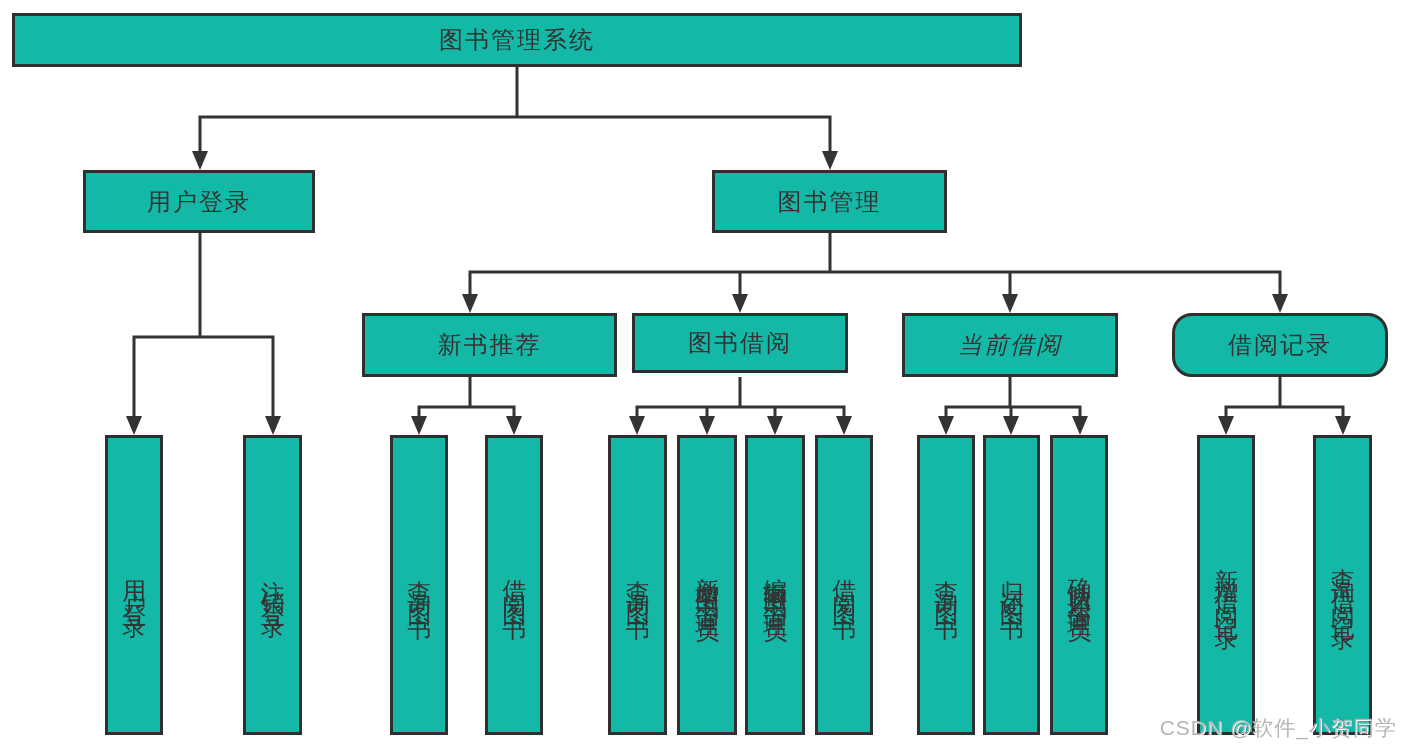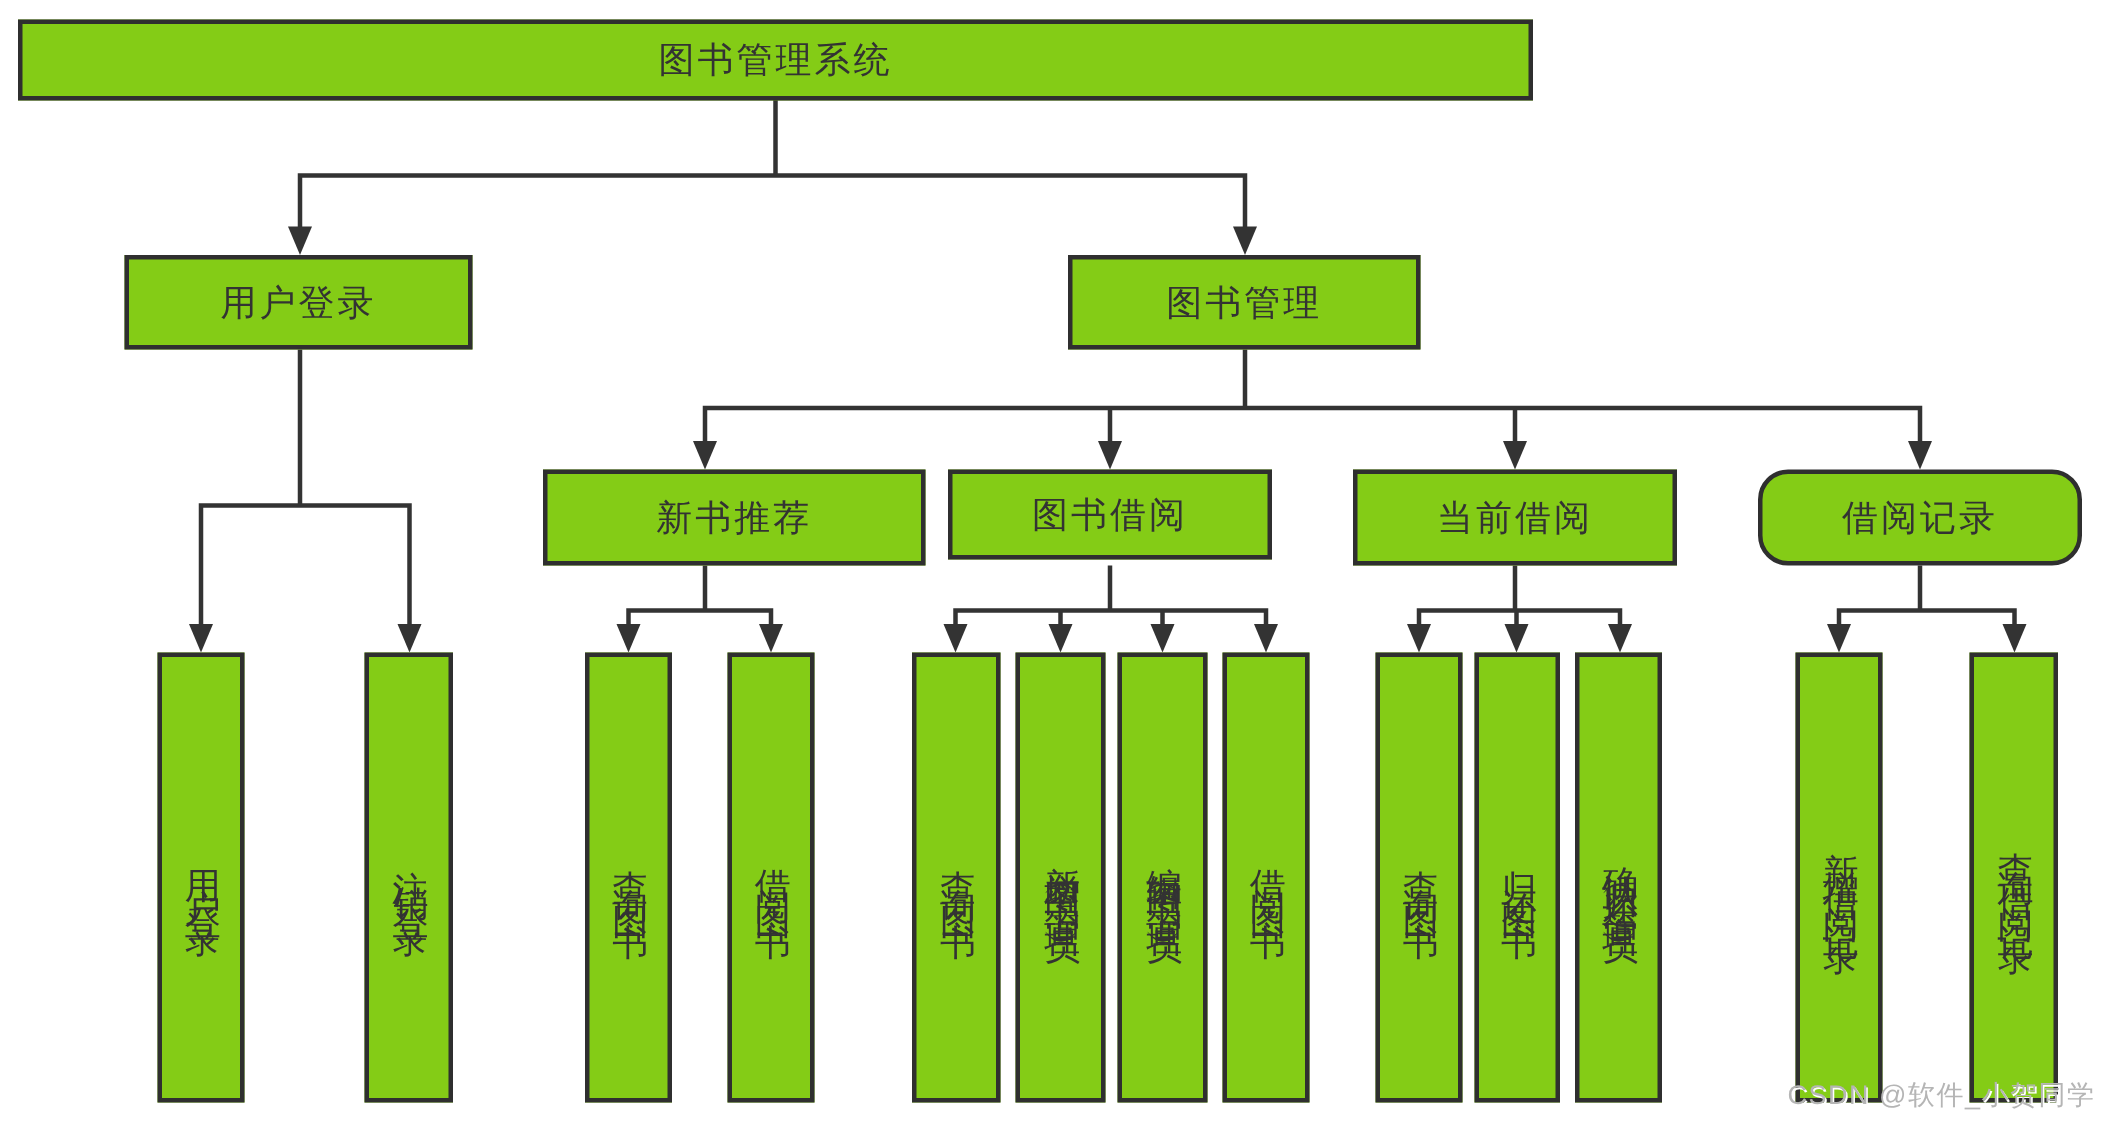--- a/index.html
+++ b/index.html
@@ -29,21 +29,21 @@
     fill: none;
   }
   .connectors polygon {
     fill: #333333;
     stroke: none;
   }
   .node {
     position: absolute;
     box-sizing: border-box;
     border: 3px solid #2f2f2f;
-    background: #84cc16;
+    background: #14b8a6;
     display: flex;
     align-items: center;
     justify-content: center;
     color: #333333;
     z-index: 1;
   }
   .h-label {
     font-size: 24px;
     letter-spacing: 2px;
     white-space: nowrap;
@@ -56,21 +56,21 @@
     line-height: 1.1;
     white-space: nowrap;
   }
   .leaf-label.long {
     letter-spacing: 6px;
   }
   .watermark {
     position: absolute;
     right: 8px;
     bottom: 5px;
-    font-size: 18px;
+    font-size: 21px;
     color: #b5b5b5;
     text-shadow: 1px 1px 0 #ffffff;
     letter-spacing: 1px;
     z-index: 2;
     white-space: nowrap;
   }
 </style>
 </head>
 <body>
 
@@ -122,21 +122,21 @@
   <div class="node" style="left:712px; top:170px; width:235px; height:63px;">
     <span class="h-label">图书管理</span>
   </div>
 
   <div class="node" style="left:362px; top:313px; width:255px; height:64px;">
     <span class="h-label">新书推荐</span>
   </div>
   <div class="node" style="left:632px; top:313px; width:216px; height:60px;">
     <span class="h-label">图书借阅</span>
   </div>
-  <div class="node" style="left:902px; top:313px; width:216px; height:64px;">
+  <div class="node" style="left:902px; top:313px; width:216px; height:64px;font-style:italic;">
     <span class="h-label">当前借阅</span>
   </div>
   <div class="node" style="left:1172px; top:313px; width:216px; height:64px;border-radius:20px;">
     <span class="h-label">借阅记录</span>
   </div>
 
   <div class="node" style="left:105px; top:435px; width:58px; height:300px;">
     <span class="leaf-label">用户登录</span>
   </div>
   <div class="node" style="left:243px; top:435px; width:59px; height:300px;">

